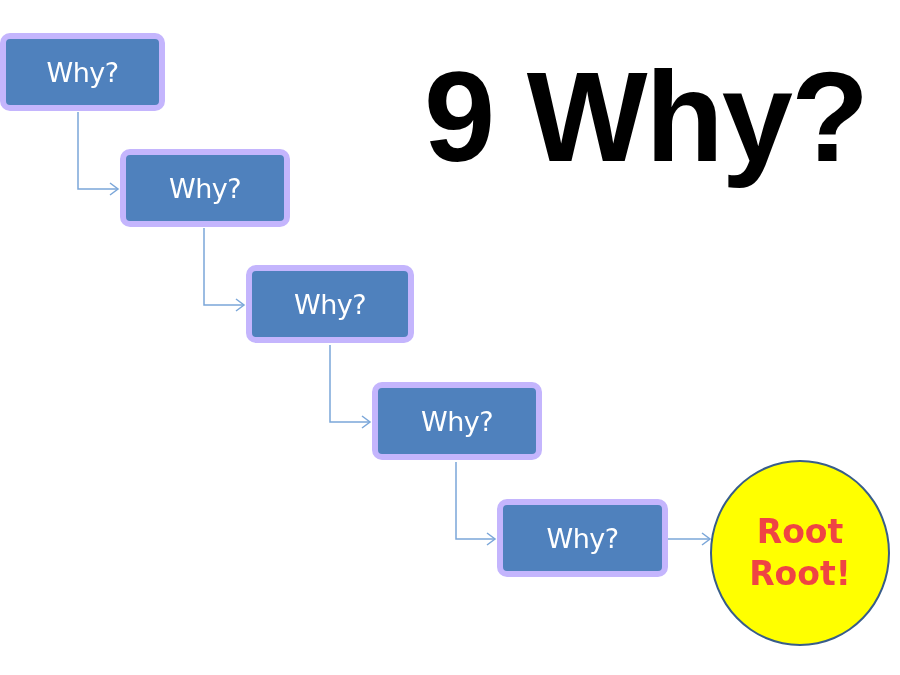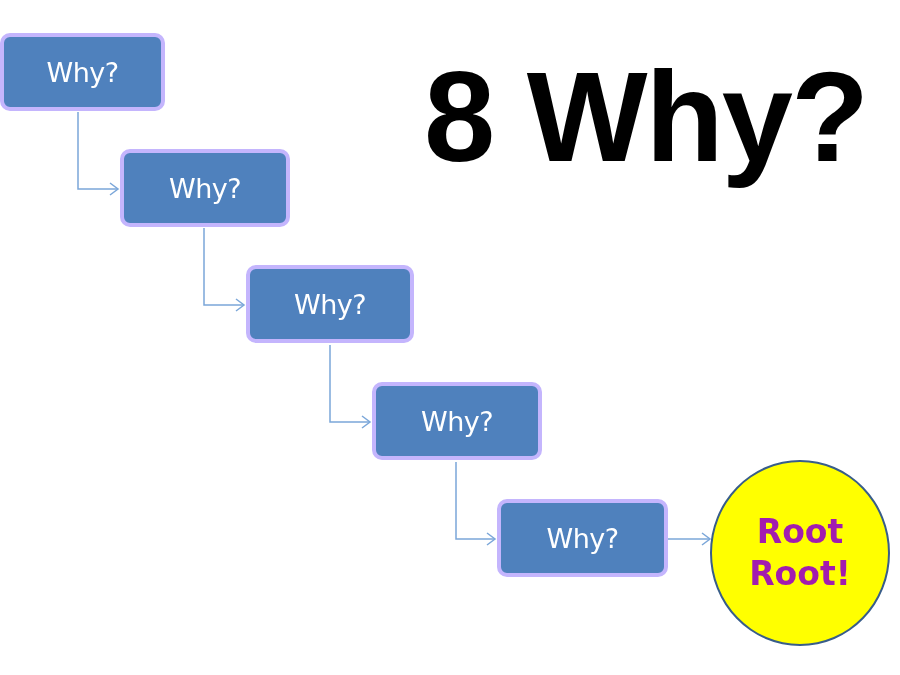--- a/index.html
+++ b/index.html
@@ -4,38 +4,38 @@
 <style>
   html, body { margin: 0; padding: 0; }
   body { width: 900px; height: 675px; background: #ffffff; position: relative; overflow: hidden; font-family: "DejaVu Sans", sans-serif; }
   .title {
     position: absolute; left: 424px; top: 52px; width: 450px; height: 130px;
     font-family: "Liberation Sans", sans-serif; font-weight: bold; font-size: 128px;
     line-height: 130px; color: #000; letter-spacing: -2px; white-space: nowrap;
   }
   .box {
     position: absolute; width: 164px; height: 78px;
-    background: #4f81bd; border: 4px solid #c4b5fd; border-radius: 10px;
+    background: #4f81bd; border: 6px solid #c4b5fd; border-radius: 10px;
     box-sizing: border-box; color: #ffffff;
     display: flex; align-items: center; justify-content: center;
     font-family: "DejaVu Sans", sans-serif; font-size: 27px; letter-spacing: -0.5px;
   }
   .root {
     position: absolute; left: 710px; top: 460px; width: 180px; height: 186px;
     background: #ffff00; border: 2px solid #385d8a; border-radius: 50%;
     box-sizing: border-box; display: flex; align-items: center; justify-content: center;
     text-align: center; font-family: "DejaVu Sans", sans-serif; font-weight: bold;
-    font-size: 33px; line-height: 42px; color: #a21caf;
+    font-size: 33px; line-height: 42px; color: #ef4444;
   }
   svg.connectors { position: absolute; left: 0; top: 0; }
 </style>
 </head>
 <body>
 
-<div class="title">8 Why?</div>
+<div class="title">9 Why?</div>
 
 <svg class="connectors" width="900" height="675">
   <g fill="none" stroke="#7ba7d9" stroke-width="1.5">
 
     <polyline points="78,112 78,189 118,189"></polyline>
     <polyline points="110,183 118,189 110,195"></polyline>
 
     <polyline points="204,228 204,305 244,305"></polyline>
     <polyline points="236,299 244,305 236,311"></polyline>
 

